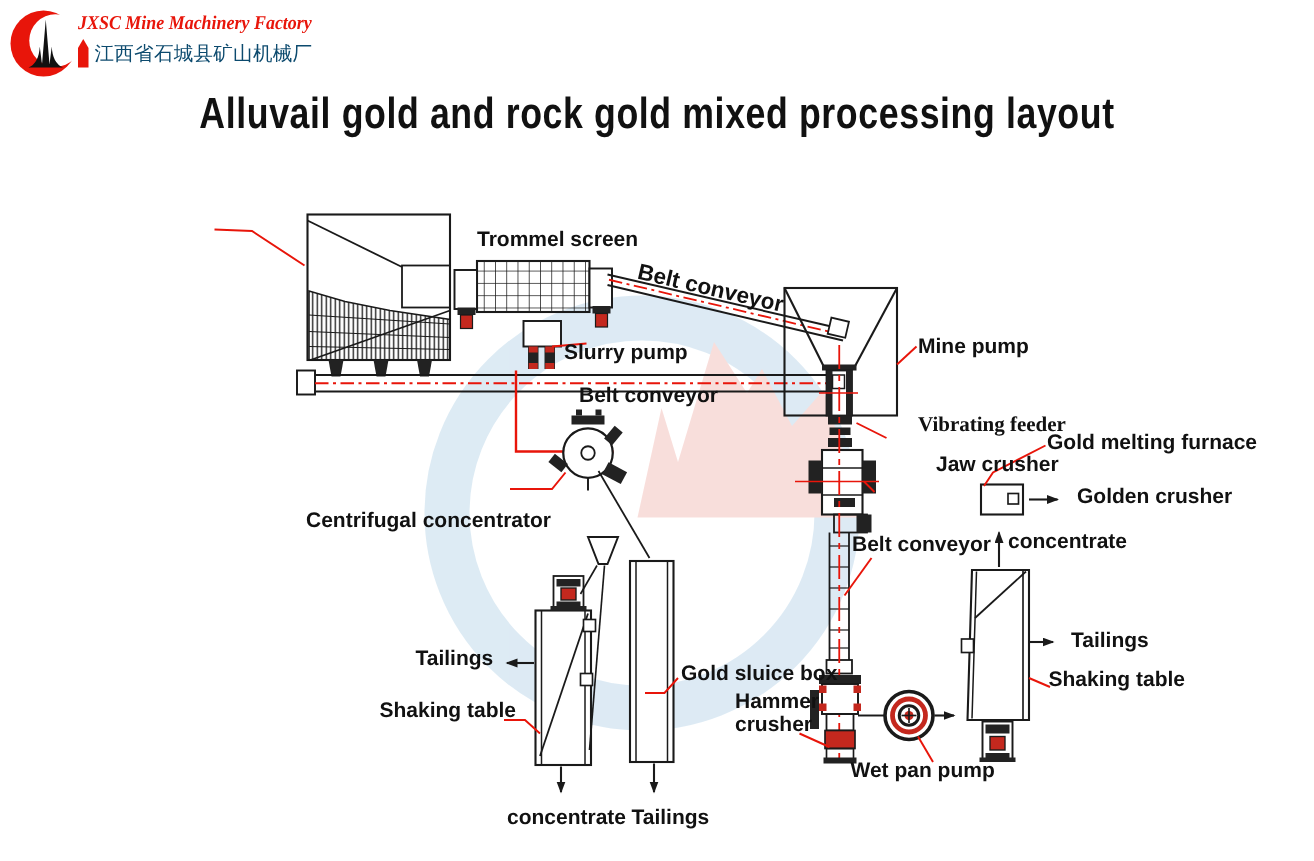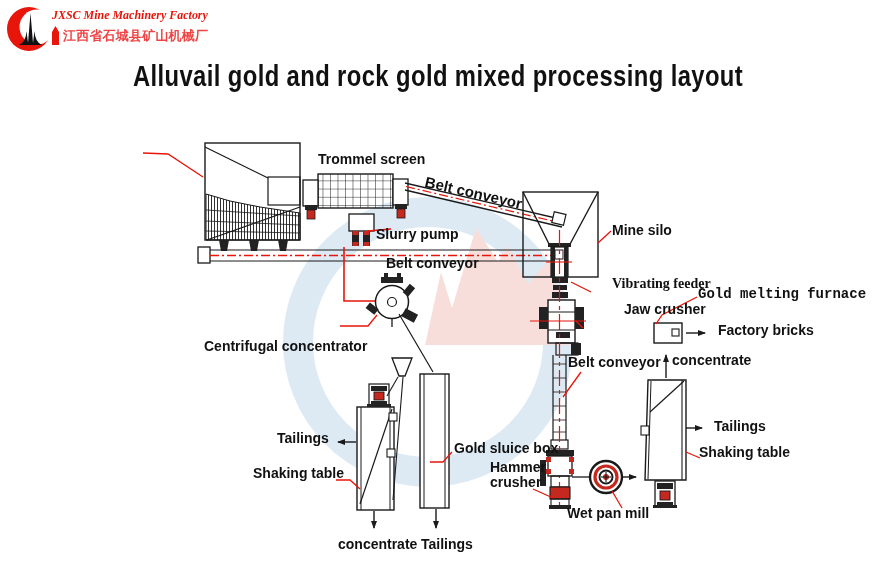--- a/index.html
+++ b/index.html
@@ -7,22 +7,22 @@
           font-family:"Liberation Sans",sans-serif;color:#111;}
   svg.art{position:absolute;left:0;top:0;}
   .title{position:absolute;top:60px;left:0;width:876px;text-align:center;
          font-size:29px;font-weight:bold;color:#111;transform:scaleX(.82);letter-spacing:.5px;}
   .lbl{position:absolute;font-weight:bold;font-size:14px;line-height:1.05;
        color:#111;white-space:nowrap;}
   .rot{transform:rotate(13deg);transform-origin:left top;font-size:15px;}
   .logo-en{position:absolute;left:52px;top:7px;font-family:"Liberation Serif",serif;
            font-style:italic;font-weight:bold;font-size:13px;color:#e8150a;
            transform:scaleX(.92);transform-origin:left top;white-space:nowrap;}
-  .logo-cn{position:absolute;left:63px;top:27px;font-weight:bold;font-size:13px;
-           color:#ef4444;letter-spacing:.2px;white-space:nowrap;}
+  .logo-cn{position:absolute;left:63px;top:27px;font-weight:normal;font-size:13px;
+           color:#0c4a6e;letter-spacing:.2px;white-space:nowrap;}
 </style>
 </head>
 <body>
 
 <div class="canvas">
 
 <svg class="art" width="876" height="574" viewBox="0 0 876 574">
   <defs>
     <pattern id="gridT" width="7.5" height="8.2" patternUnits="userSpaceOnUse">
       <path d="M7.5 0H0V8.2" fill="none" stroke="#1a1a1a" stroke-width="1"></path>
@@ -249,35 +249,35 @@
 </svg>
 
 <div class="logo-en">JXSC Mine Machinery Factory</div>
 <div class="logo-cn">江西省石城县矿山机械厂</div>
 
 <div class="title">Alluvail gold and rock gold mixed processing layout</div>
 
 <div class="lbl" style="left:318px;top:152px;">Trommel screen</div>
 <div class="lbl rot" style="left:427px;top:174px;">Belt conveyor</div>
 <div class="lbl" style="left:376px;top:211px;margin-top:16px;">Slurry pump</div>
-<div class="lbl" style="left:612px;top:223px;">Mine silo</div>
+<div class="lbl" style="left:612px;top:223px;">Mine pump</div>
 <div class="lbl" style="left:386px;top:256px;">Belt conveyor</div>
 <div class="lbl" style="left:612px;top:277px;font-family:Liberation Serif, serif;">Vibrating feeder</div>
 <div class="lbl" style="left:204px;top:301px;margin-top:38px;">Centrifugal concentrator</div>
 <div class="lbl" style="left:584px;top:302px;margin-left:40px;">Jaw crusher</div>
-<div class="lbl" style="left:698px;top:287px;font-family:Liberation Mono, monospace;">Gold melting furnace</div>
-<div class="lbl" style="left:718px;top:323px;">Factory bricks</div>
+<div class="lbl" style="left:698px;top:287px;">Gold melting furnace</div>
+<div class="lbl" style="left:718px;top:323px;">Golden crusher</div>
 <div class="lbl" style="left:568px;top:355px;">Belt conveyor</div>
 <div class="lbl" style="left:672px;top:353px;">concentrate</div>
 <div class="lbl" style="left:714px;top:419px;">Tailings</div>
 <div class="lbl" style="left:699px;top:445px;">Shaking table</div>
 <div class="lbl" style="left:277px;top:431px;">Tailings</div>
 <div class="lbl" style="left:253px;top:466px;">Shaking table</div>
 <div class="lbl" style="left:454px;top:441px;text-align:right;">Gold sluice box</div>
 <div class="lbl" style="left:490px;top:460px;">
   <div>Hammer</div>
   <div>crusher</div>
 </div>
-<div class="lbl" style="left:567px;top:506px;">Wet pan mill</div>
+<div class="lbl" style="left:567px;top:506px;">Wet pan pump</div>
 <div class="lbl" style="left:338px;top:537px;">concentrate</div>
 <div class="lbl" style="left:421px;top:537px;">Tailings</div>
 
 </div>
 
 </body></html>

